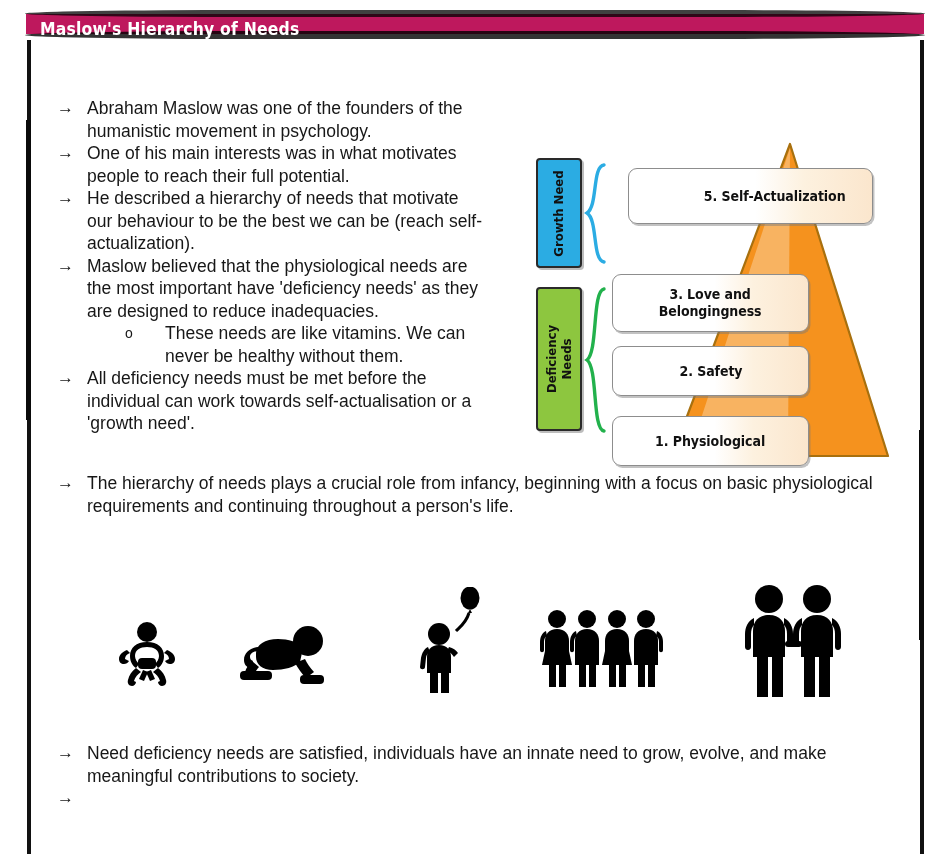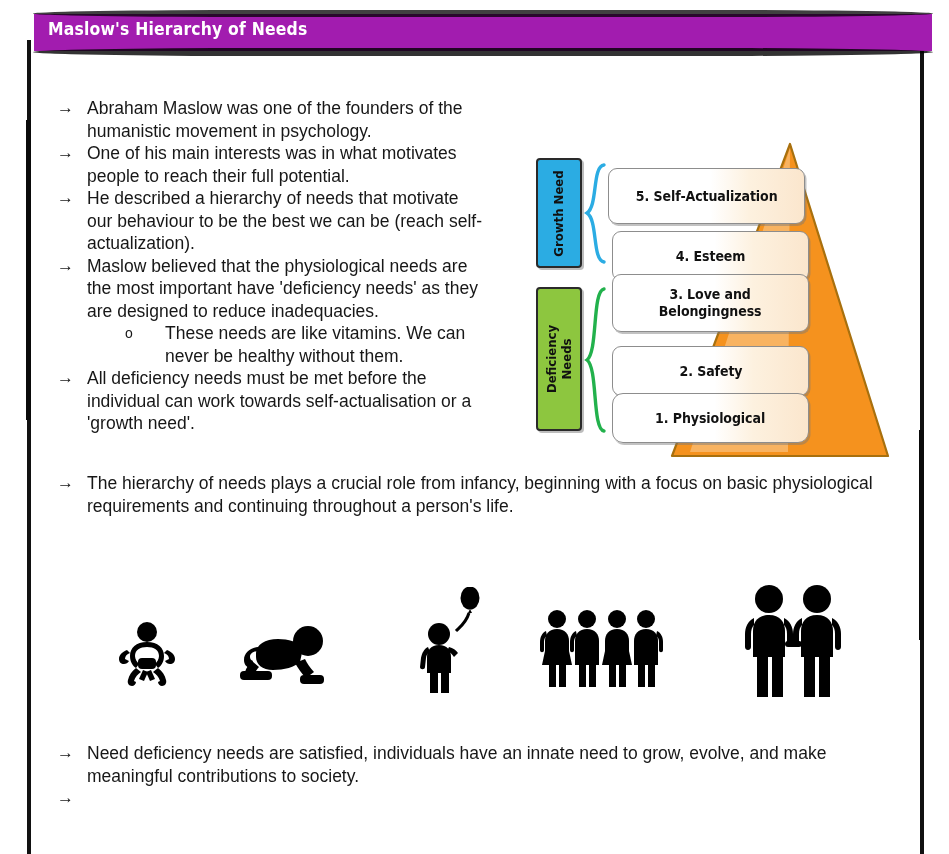--- a/index.html
+++ b/index.html
@@ -43,23 +43,23 @@
   .frame-right-2 {
     position: absolute;
     left: 919px; top: 430px;
     width: 5px; height: 210px;
     background: #0a0a0a;
   }
 
   
   #banner {
     position: absolute;
-    left: 34px; top: 14px;
-    width: 898px; height: 37px;
-    background: #a21caf;
+    left: 26px; top: 14px;
+    width: 898px; height: 20px;
+    background: #be185d;
   }
   #banner::before {
     content: "";
     position: absolute;
     left: -1px; top: -4px;
     width: 900px; height: 7px;
     background: #000000;
     border-radius: 50% / 100%;
     opacity: 0.75;
   }
@@ -256,36 +256,33 @@
       </div>
     </div>
 
     <svg class="brace-svg" style="left:64px; top:24px; width:26px; height:104px;" viewBox="0 0 26 104">
       <path d="M20 3 C8 4 14 44 3 51 C14 58 8 98 20 100" fill="none" stroke="#2BACE3" stroke-width="3.4" stroke-linecap="round"></path>
     </svg>
     <svg class="brace-svg" style="left:64px; top:148px; width:26px; height:148px;" viewBox="0 0 26 148">
       <path d="M20 3 C8 5 14 66 3 74 C14 82 8 143 20 145" fill="none" stroke="#22B14C" stroke-width="3.4" stroke-linecap="round"></path>
     </svg>
 
-    <div class="need-box" id="box5" style="left:88px; top:30px;  width:195px; height:54px;">
+    <div class="need-box" id="box5" style="left:108px; top:30px;  width:195px; height:54px;padding-left:48px;">
       <span>5. Self-Actualization</span>
-    </div>
-    <div class="need-box" id="box4" style="left:92px; top:93px;  width:195px; height:48px;">
-      <span>4. Esteem</span>
     </div>
     <div class="need-box" id="box3" style="left:92px; top:136px; width:195px; height:56px;">
       <span>
           <div>3. Love and</div>
           <div>Belongingness</div>
         </span>
     </div>
     <div class="need-box" id="box2" style="left:92px; top:208px; width:195px; height:48px;">
       <span>2. Safety</span>
     </div>
-    <div class="need-box" id="box1" style="left:92px; top:255px; width:195px; height:48px;border-radius:11px;">
+    <div class="need-box" id="box1" style="left:92px; top:278px; width:195px; height:48px;">
       <span>1. Physiological</span>
     </div>
   </div>
 
   <ul id="mid-text" class="bullet-list">
       <li class="bullet"><span class="arrow">→</span><span><span>The hierarchy of needs plays a crucial role from infancy, beginning with a focus on basic physiological requirements and continuing throughout a person's life.</span></span></li>
     </ul>
 
   <div id="people-row">
 

